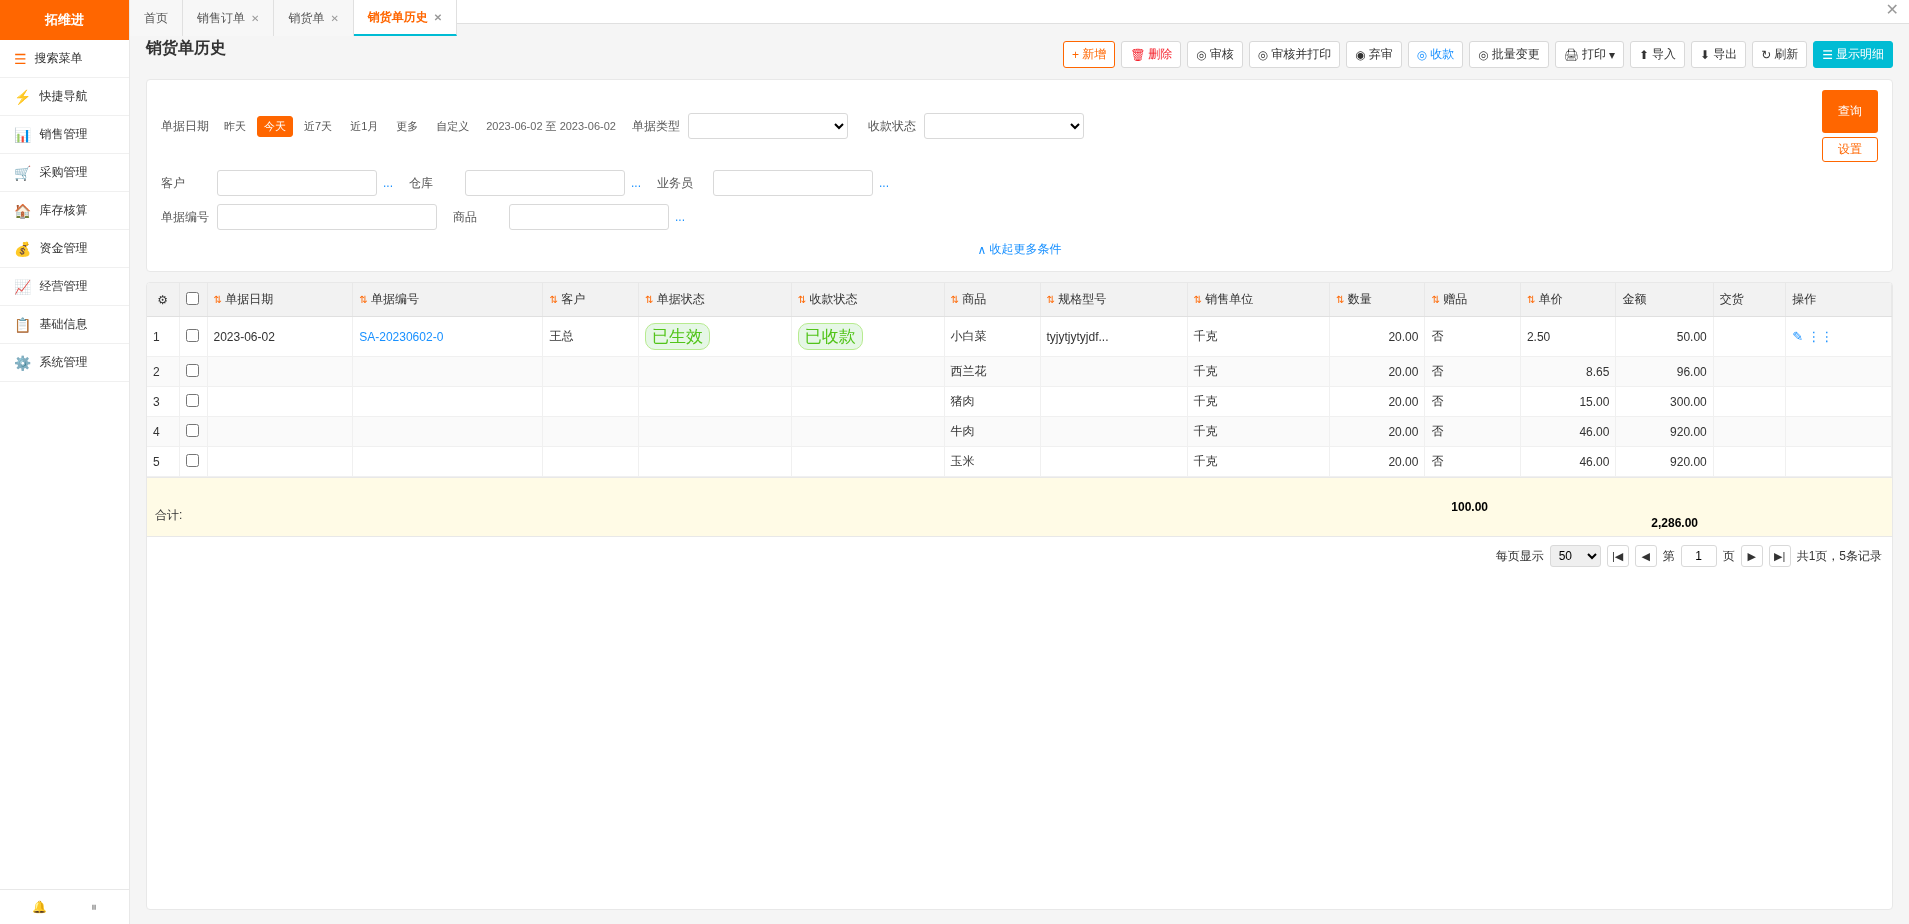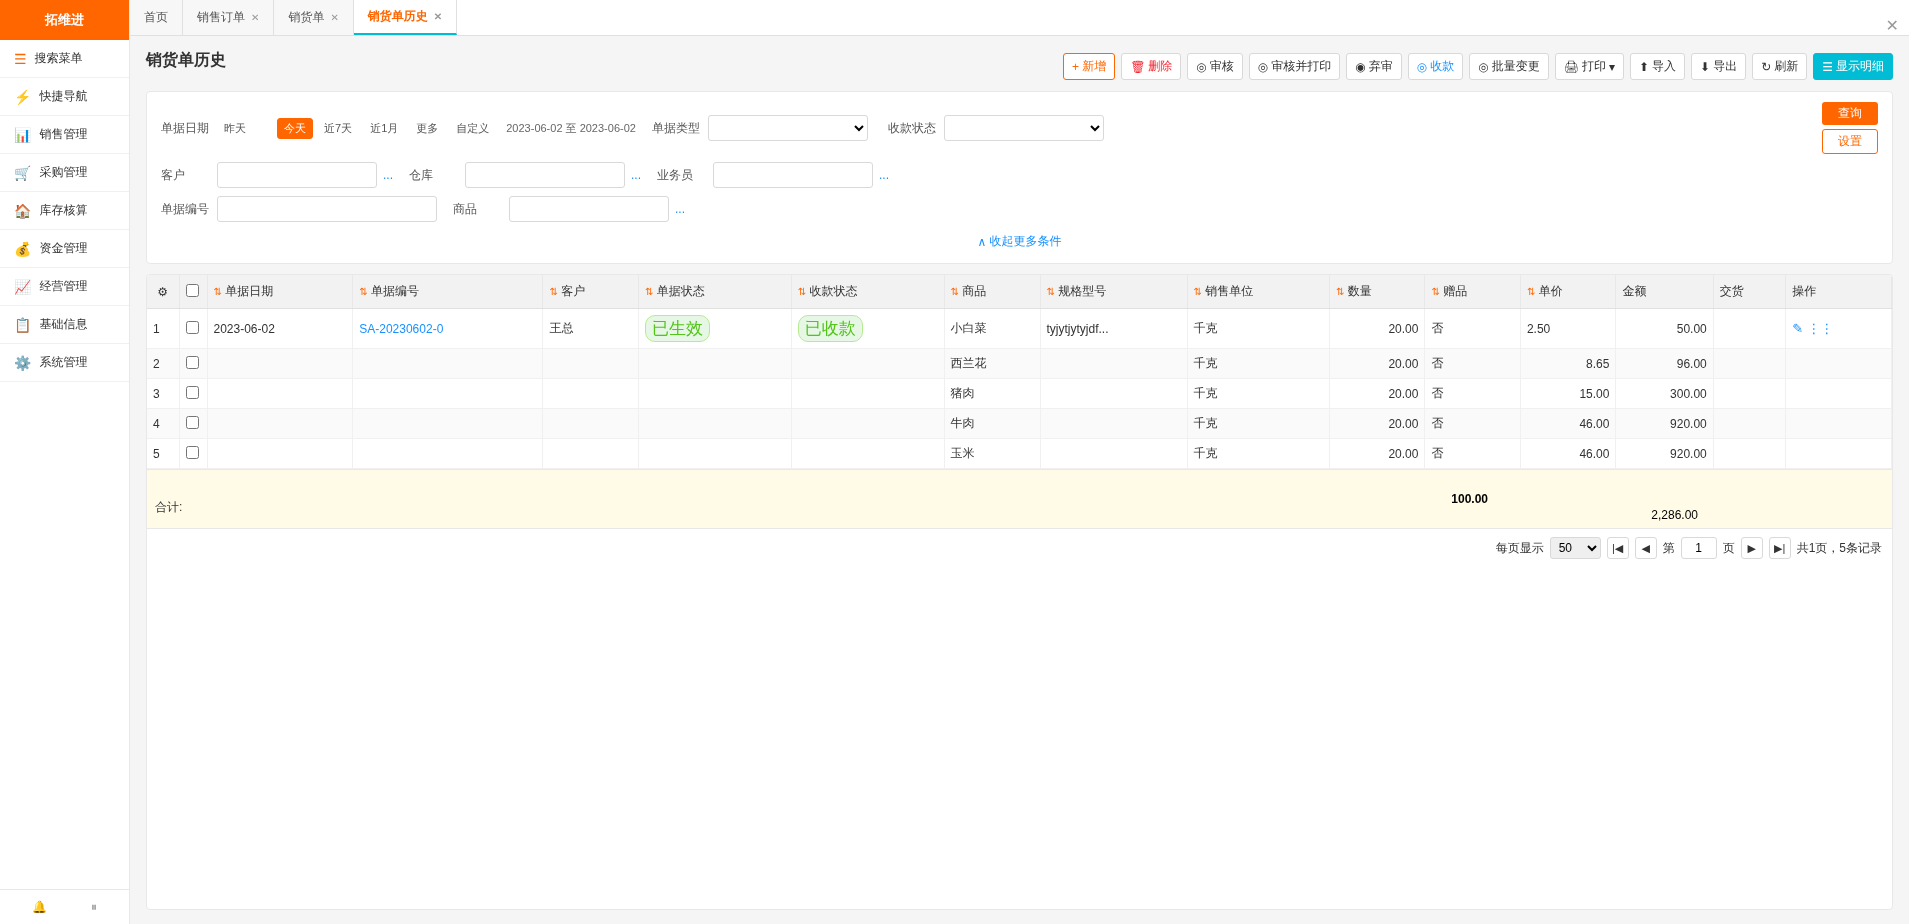--- a/index.html
+++ b/index.html
@@ -47,24 +47,24 @@
     .main {
       flex: 1;
       display: flex;
       flex-direction: column;
       overflow: hidden;
     }
 
     
     .tabs {
       display: flex;
-      align-items: flex-end;
+      align-items: flex-start;
       background: #fff;
       border-bottom: 1px solid #e0e0e0;
-      height: 36px;
+      height: 24px;
       padding-left: 0;
     }
     .tab {
       display: flex;
       align-items: center;
       padding: 0 14px;
       height: 36px;
       cursor: pointer;
       font-size: 12px;
       color: #555;
@@ -179,21 +179,21 @@
       gap: 4px;
     }
     .date-btn {
       padding: 2px 6px;
       border-radius: 3px;
       cursor: pointer;
       font-size: 11px;
       border: 1px solid transparent;
       color: #555;
     }
-    .date-btn.active { background: #ff6600; color: #fff; border-color: #ff6600; margin-left: 20px; }
+    .date-btn.active { background: #ff6600; color: #fff; border-color: #ff6600; }
     .date-text { font-size: 11px; color: #666; }
     .dots-btn {
       color: #1890ff;
       cursor: pointer;
       font-size: 12px;
     }
     .collapse-btn {
       display: flex;
       align-items: center;
       gap: 3px;
@@ -201,21 +201,21 @@
       cursor: pointer;
       font-size: 12px;
       padding: 3px 8px;
     }
 
     
     .query-btn {
       background: #ff6600;
       color: #fff;
       border: none;
-      padding: 3px 16px;
+      padding: 13px 16px;
       border-radius: 3px;
       cursor: pointer;
       font-size: 12px;
     }
     .set-btn {
       background: #fff;
       color: #ff6600;
       border: 1px solid #ff6600;
       padding: 3px 12px;
       border-radius: 3px;
@@ -639,21 +639,21 @@
           </tbody>
       </table>
 
       <div class="table-summary">
         <span class="summary-label">合计:</span>
         <span style="flex:1;"></span>
         <span class="summary-cell" style="min-width:600px; text-align:right;"></span>
         <span class="summary-cell" style="min-width:80px; text-align:right; font-weight:bold;">100.00</span>
         <span style="min-width:50px;"></span>
         <span style="min-width:80px;"></span>
-        <span class="summary-cell" style="min-width:80px; text-align:right; font-weight:normal;margin-top:32px;">2,286.00</span>
+        <span class="summary-cell" style="min-width:80px; text-align:right; font-weight:bold;margin-top:32px;">2,286.00</span>
         <span style="min-width:180px;"></span>
       </div>
 
       <div class="pagination">
         <span>每页显示</span>
         <select class="page-size-select">
           <option value="50">50</option>
           <option value="100">100</option>
         </select>
         <span class="page-btn">|◀</span>

